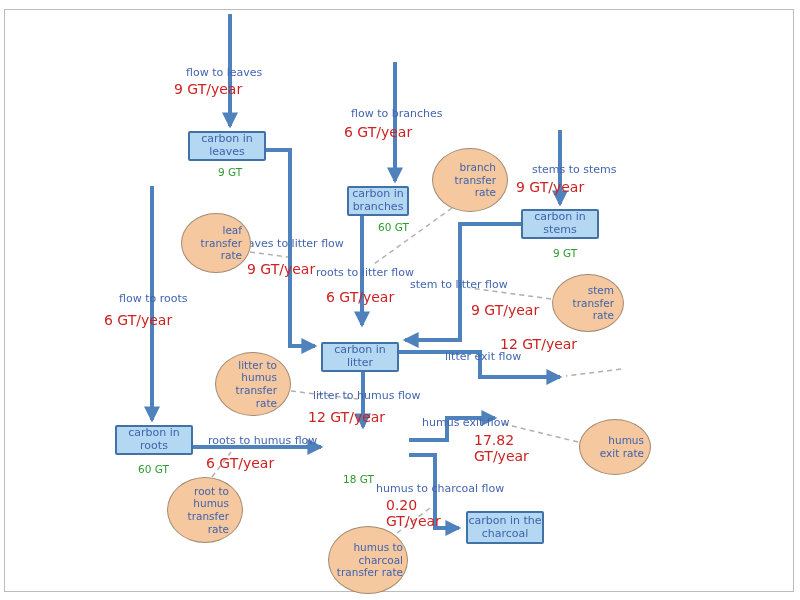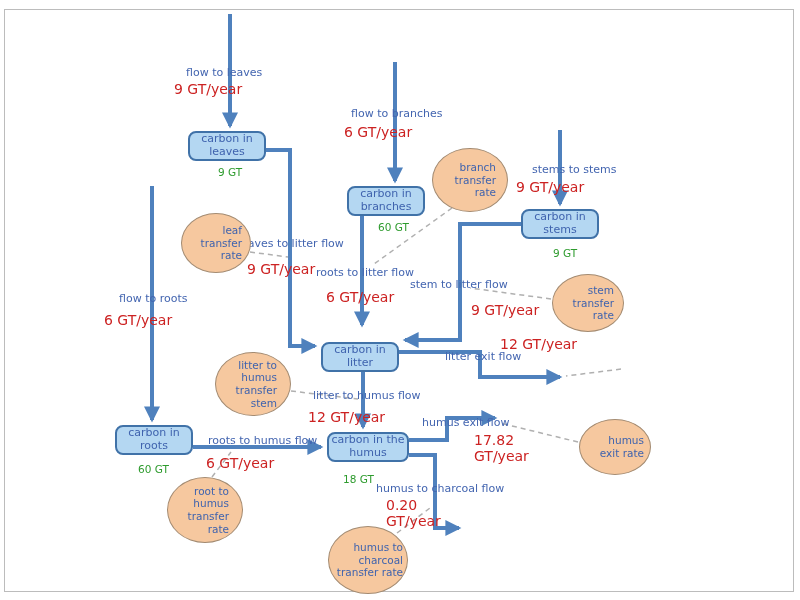--- a/index.html
+++ b/index.html
@@ -5,21 +5,21 @@
   * { margin:0; padding:0; box-sizing:border-box; }
   html,body { background:#fff; }
   body { font-family:"DejaVu Sans", sans-serif; }
   #canvas { position:relative; width:800px; height:600px; background:#fff; overflow:hidden; }
   #frame { position:absolute; left:4px; top:9px; width:790px; height:583px; border:1px solid #bcbcbc; z-index:0; }
   svg.net { position:absolute; left:0; top:0; z-index:1; }
   .flow-label { position:absolute; color:#4365b0; font-size:11px; white-space:nowrap; z-index:2; }
   .rate { position:absolute; color:#cc2222; font-size:14px; white-space:nowrap; z-index:2; }
   .rate.wrap { white-space:normal; width:46px; line-height:1.15; }
   .value { position:absolute; color:#2e9b2e; font-size:10.5px; white-space:nowrap; z-index:2; }
-  .stock { position:absolute; background:#b4d7f2; border:2px solid #4072a8; border-radius:8px;
+  .stock { position:absolute; background:#b4d7f2; border:2px solid #4072a8; border-radius:2px;
            display:flex; align-items:center; justify-content:center; text-align:center;
            color:#3f63ae; font-size:11px; line-height:1.15; z-index:3; }
   .converter { position:absolute; background:#f6c89f; border:1px solid #a38b72; border-radius:50%;
            display:flex; align-items:center; justify-content:center; text-align:right;
            color:#3f63ae; font-size:10.5px; line-height:1.2; z-index:3; }
 </style>
 </head>
 <body>
 
 <div id="canvas">
@@ -53,53 +53,53 @@
       <path d="M291 391 L358 399"></path>
       <path d="M578 442 L500 423"></path>
       <path d="M212 477 L231 452"></path>
       <path d="M397 533 L430 508"></path>
     </g>
   </svg>
 
   <div class="stock" style="left:188px;top:131px;width:78px;height:30px">
     <span>carbon in leaves</span>
   </div>
-  <div class="stock" style="left:347px;top:186px;width:78px;height:30px">
+  <div class="stock" style="left:347px;top:186px;width:62px;height:30px">
     <span>carbon in branches</span>
   </div>
   <div class="stock" style="left:521px;top:209px;width:78px;height:30px">
     <span>carbon in stems</span>
   </div>
   <div class="stock" style="left:321px;top:342px;width:78px;height:30px">
     <span>carbon in litter</span>
   </div>
   <div class="stock" style="left:115px;top:425px;width:78px;height:30px">
     <span>carbon in roots</span>
   </div>
-  <div class="stock" style="left:327px;top:432px;width:82px;height:30px">
-    <span>carbon in the humus</span>
+  <div class="stock" style="left:466px;top:511px;width:78px;height:33px">
+    <span>carbon in the charcoal</span>
   </div>
 
   <div class="value" style="left:218px;top:166px">9 GT</div>
   <div class="value" style="left:378px;top:221px">60 GT</div>
   <div class="value" style="left:553px;top:247px">9 GT</div>
   <div class="value" style="left:138px;top:463px">60 GT</div>
   <div class="value" style="left:343px;top:473px">18 GT</div>
 
   <div class="converter" style="left:181px;top:213px;width:70px;height:60px">
     <span style="width:52px">leaf transfer rate</span>
   </div>
   <div class="converter" style="left:432px;top:148px;width:76px;height:64px">
     <span style="width:52px">branch transfer rate</span>
   </div>
   <div class="converter" style="left:552px;top:274px;width:72px;height:58px">
     <span style="width:52px">stem transfer rate</span>
   </div>
   <div class="converter" style="left:215px;top:352px;width:76px;height:64px">
-    <span style="width:48px">litter to humus transfer stem</span>
+    <span style="width:48px">litter to humus transfer rate</span>
   </div>
   <div class="converter" style="left:579px;top:419px;width:72px;height:56px">
     <span style="width:58px">humus exit rate</span>
   </div>
   <div class="converter" style="left:167px;top:477px;width:76px;height:66px">
     <span style="width:48px">root to humus transfer rate</span>
   </div>
   <div class="converter" style="left:328px;top:526px;width:80px;height:68px">
     <span style="width:70px">humus to charcoal transfer rate</span>
   </div>

